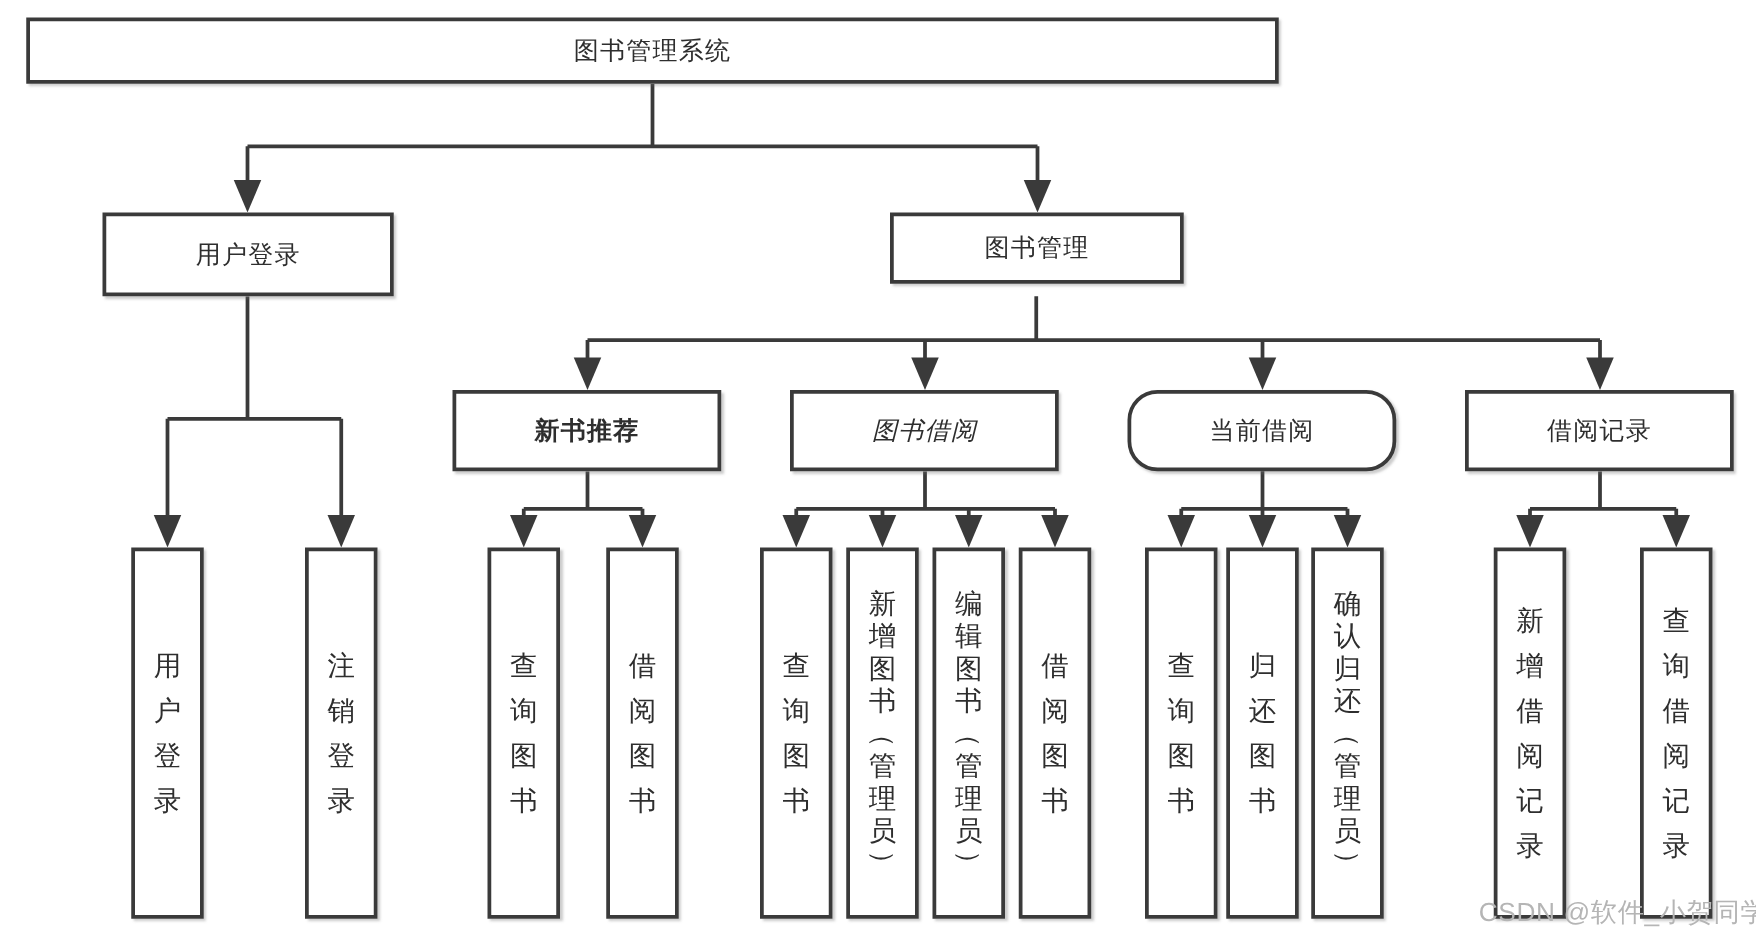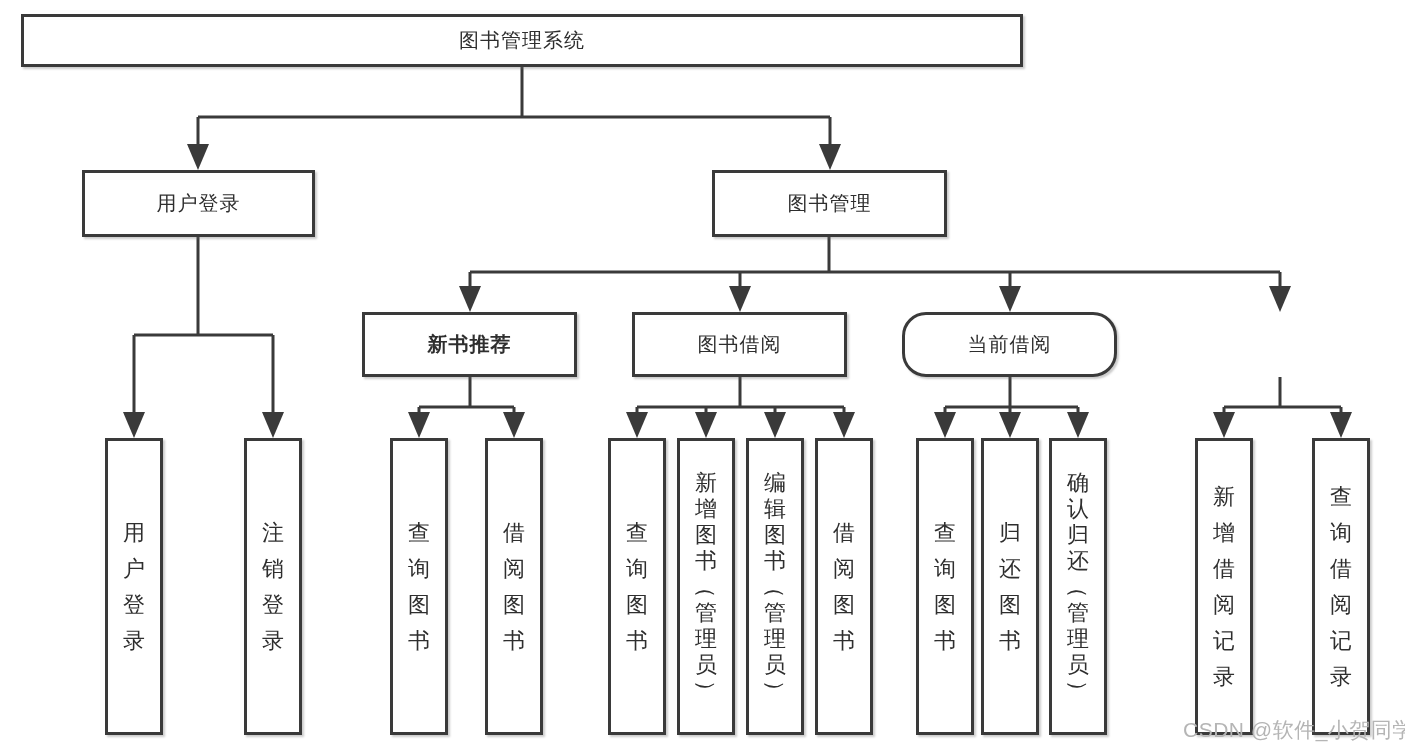--- a/index.html
+++ b/index.html
@@ -61,25 +61,26 @@
     <polygon points="1067,412 1089,412 1078,438"></polygon>
 
     <path d="M1280 377 V407 M1224 407 H1341 M1224 407 V414 M1341 407 V414"></path>
     <polygon points="1213,412 1235,412 1224,438"></polygon>
     <polygon points="1330,412 1352,412 1341,438"></polygon>
   </svg>
 
   <div class="node" style="left:21px;top:14px;width:1002px;height:53px;">图书管理系统</div>
 
   <div class="node" style="left:82px;top:170px;width:233px;height:67px;text-align:right;">用户登录</div>
-  <div class="node" style="left:712px;top:170px;width:235px;height:67px;">图书管理</div>
+  <div class="node" style="left:712px;top:170px;width:235px;height:57px;">图书管理</div>
 
   <div class="node" style="left:362px;top:312px;width:215px;height:65px;font-weight:bold;">新书推荐</div>
-  <div class="node" style="left:632px;top:312px;width:215px;height:65px;">图书借阅</div>
+  <div class="node" style="left:632px;top:312px;width:215px;height:65px;font-style:italic;">图书借阅</div>
   <div class="node" style="left:902px;top:312px;width:215px;height:65px;border-radius:24px;">当前借阅</div>
+  <div class="node" style="left:1172px;top:312px;width:215px;height:65px;">借阅记录</div>
 
   <div class="node vnode" style="left: 105px; top: 438px; width: 58px; height: 297px; gap: 14px;">
       <span>用</span>
       <span>户</span>
       <span>登</span>
       <span>录</span>
     </div>
   <div class="node vnode" style="left: 244px; top: 438px; width: 58px; height: 297px; gap: 14px;">
       <span>注</span>
       <span>销</span>

